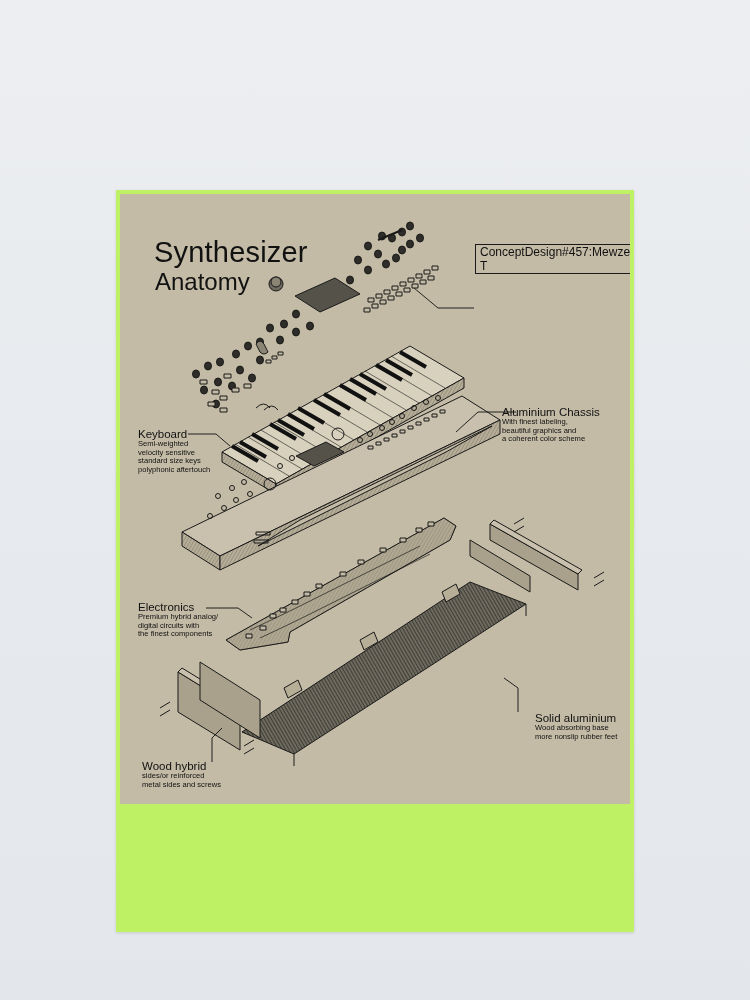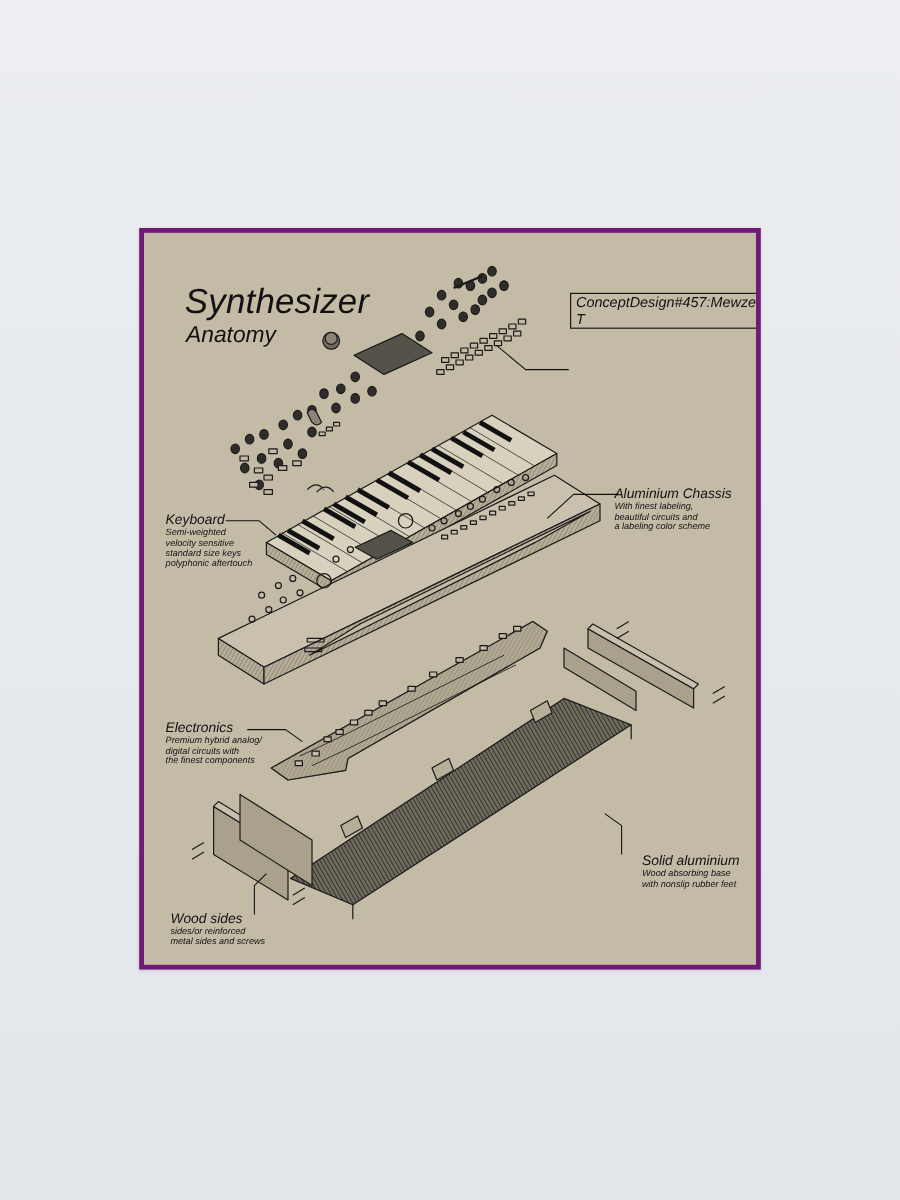--- a/index.html
+++ b/index.html
@@ -3,33 +3,32 @@
 <meta charset="utf-8">
 <style>
   html, body { margin:0; padding:0; }
   body {
     width:750px; height:1000px; overflow:hidden;
     background: linear-gradient(180deg, #eceef1 0%, #e6e9ed 60%, #e3e6ea 100%);
     font-family: "Liberation Sans", sans-serif;
     position:relative;
   }
   .poster-frame {
-    position:absolute; left:116px; top:190px; width:518px; height:618px;
-    background:#701a75;
+    position:absolute; left:116px; top:190px; width:518px; height:742px;
+    background:#bef264;
     box-shadow: 0 1px 3px rgba(0,0,0,0.12);
-    font-style: italic;
   }
   .poster {
     position:absolute; left:4px; top:4px; width:510px; height:610px;
     background:#c3bba6;
     overflow:hidden;
   }
   .title { position:absolute; left:34px; top:44px; color:#111; line-height:1; }
   .title .t1 { font-size:29px; display:block; letter-spacing:0.2px; }
-  .title .t2 { font-size:19px; display:block; margin-top:3px; margin-left:1px; }
+  .title .t2 { font-size:24px; display:block; margin-top:3px; margin-left:1px; }
   .badge {
     position:absolute; left:355px; top:50px; padding:0 4px;
     border:1.3px solid #1a1a1a; font-size:12px; color:#111;
   }
   .label { position:absolute; color:#111; }
   .label .h { font-size:11.5px; display:block; line-height:12px; }
   .label .d { font-size:7.6px; display:block; line-height:8.5px; }
   svg.art { position:absolute; left:0; top:0; }
 </style>
 </head>
@@ -278,48 +277,48 @@
     </svg>
 
     <div class="title">
       <span class="t1">Synthesizer</span>
       <span class="t2">Anatomy</span>
     </div>
 
     <div class="badge">ConceptDesign#457:Mewzeek T</div>
 
 
-    <div class="label" style="left:392px; top:212px;">
+    <div class="label" style="left:382px; top:212px;">
       <span class="h">Aluminium Chassis</span>
       <span class="d">With finest labeling,</span>
-      <span class="d">beautiful circuits and</span>
-      <span class="d">a labeling color scheme</span>
+      <span class="d">beautiful graphics and</span>
+      <span class="d">a coherent color scheme</span>
     </div>
 
     <div class="label" style="left:18px; top:234px;">
       <span class="h">Keyboard</span>
       <span class="d">Semi-weighted</span>
       <span class="d">velocity sensitive</span>
       <span class="d">standard size keys</span>
       <span class="d">polyphonic aftertouch</span>
     </div>
 
     <div class="label" style="left:18px; top:407px;">
       <span class="h">Electronics</span>
       <span class="d">Premium hybrid analog/</span>
       <span class="d">digital circuits with</span>
       <span class="d">the finest components</span>
     </div>
 
     <div class="label" style="left:415px; top:518px;">
       <span class="h">Solid aluminium</span>
       <span class="d">Wood absorbing base</span>
-      <span class="d">with nonslip rubber feet</span>
+      <span class="d">more nonslip rubber feet</span>
     </div>
 
     <div class="label" style="left:22px; top:566px;">
-      <span class="h">Wood sides</span>
+      <span class="h">Wood hybrid</span>
       <span class="d">sides/or reinforced</span>
       <span class="d">metal sides and screws</span>
     </div>
 
   </div>
 </div>
 
 </body></html>

